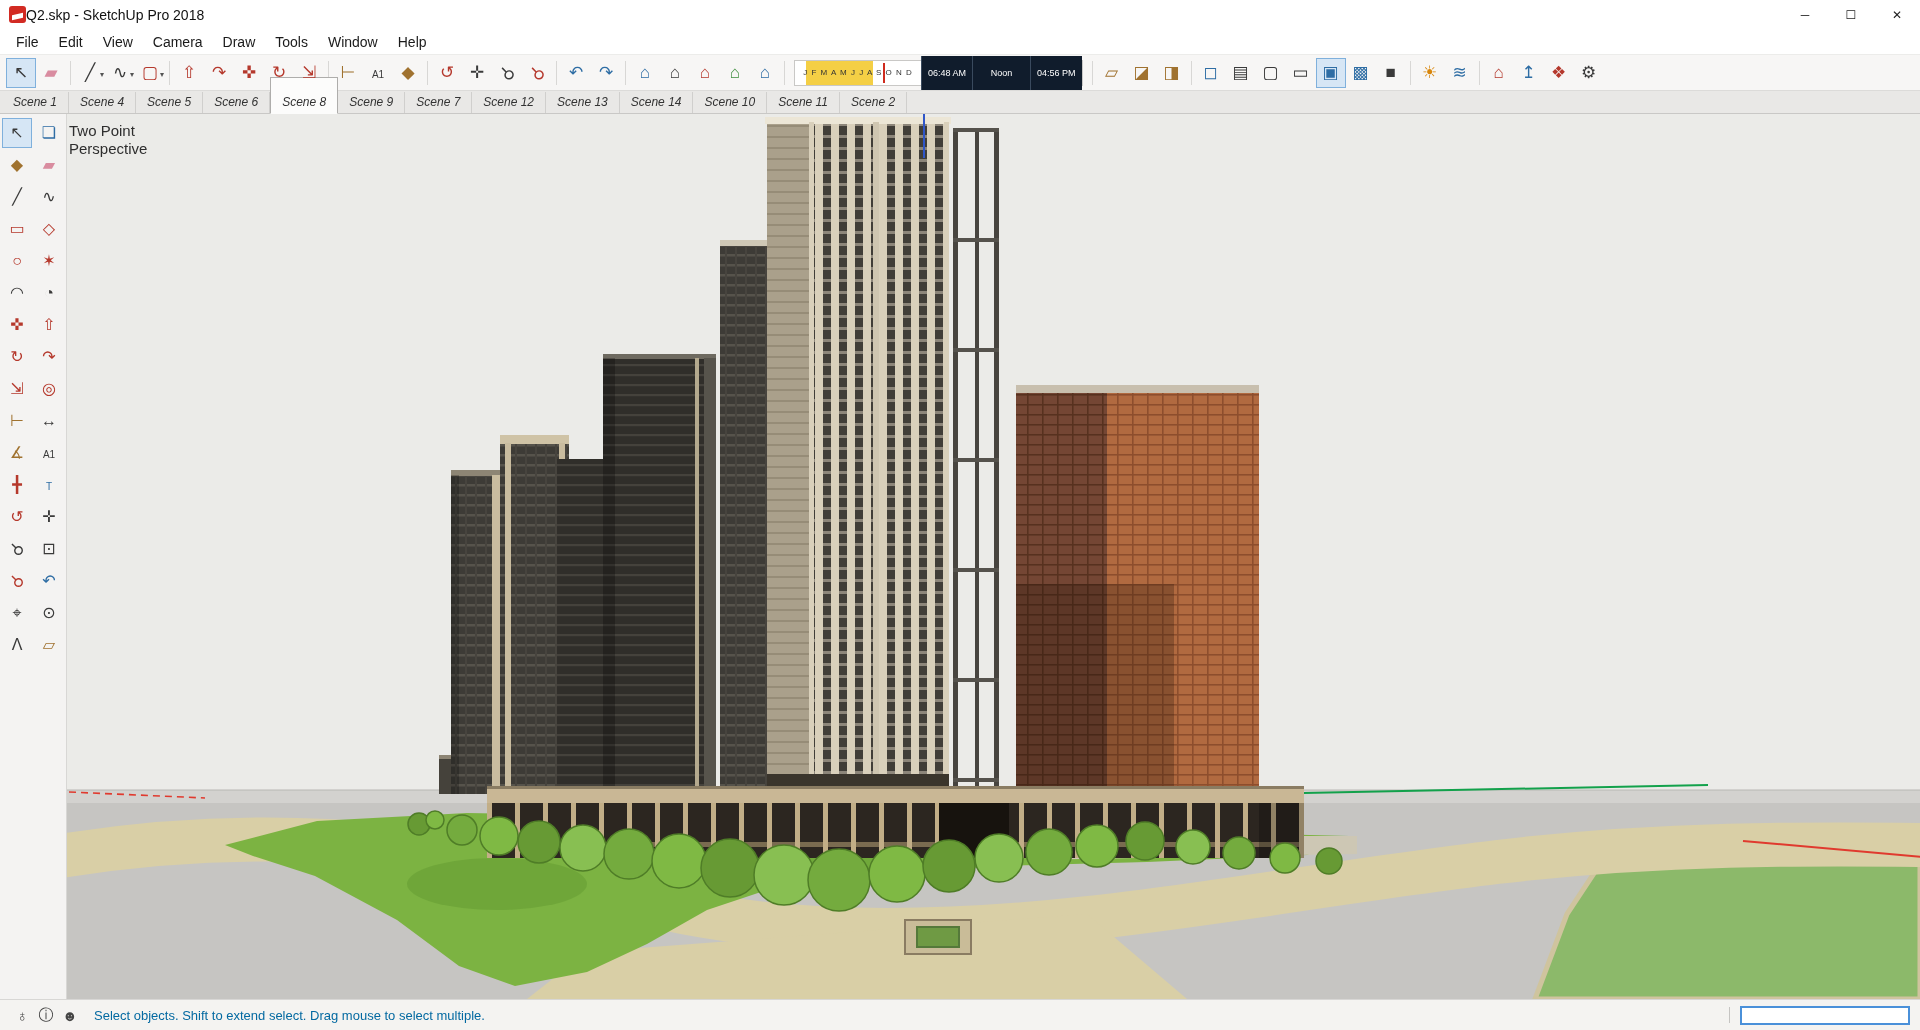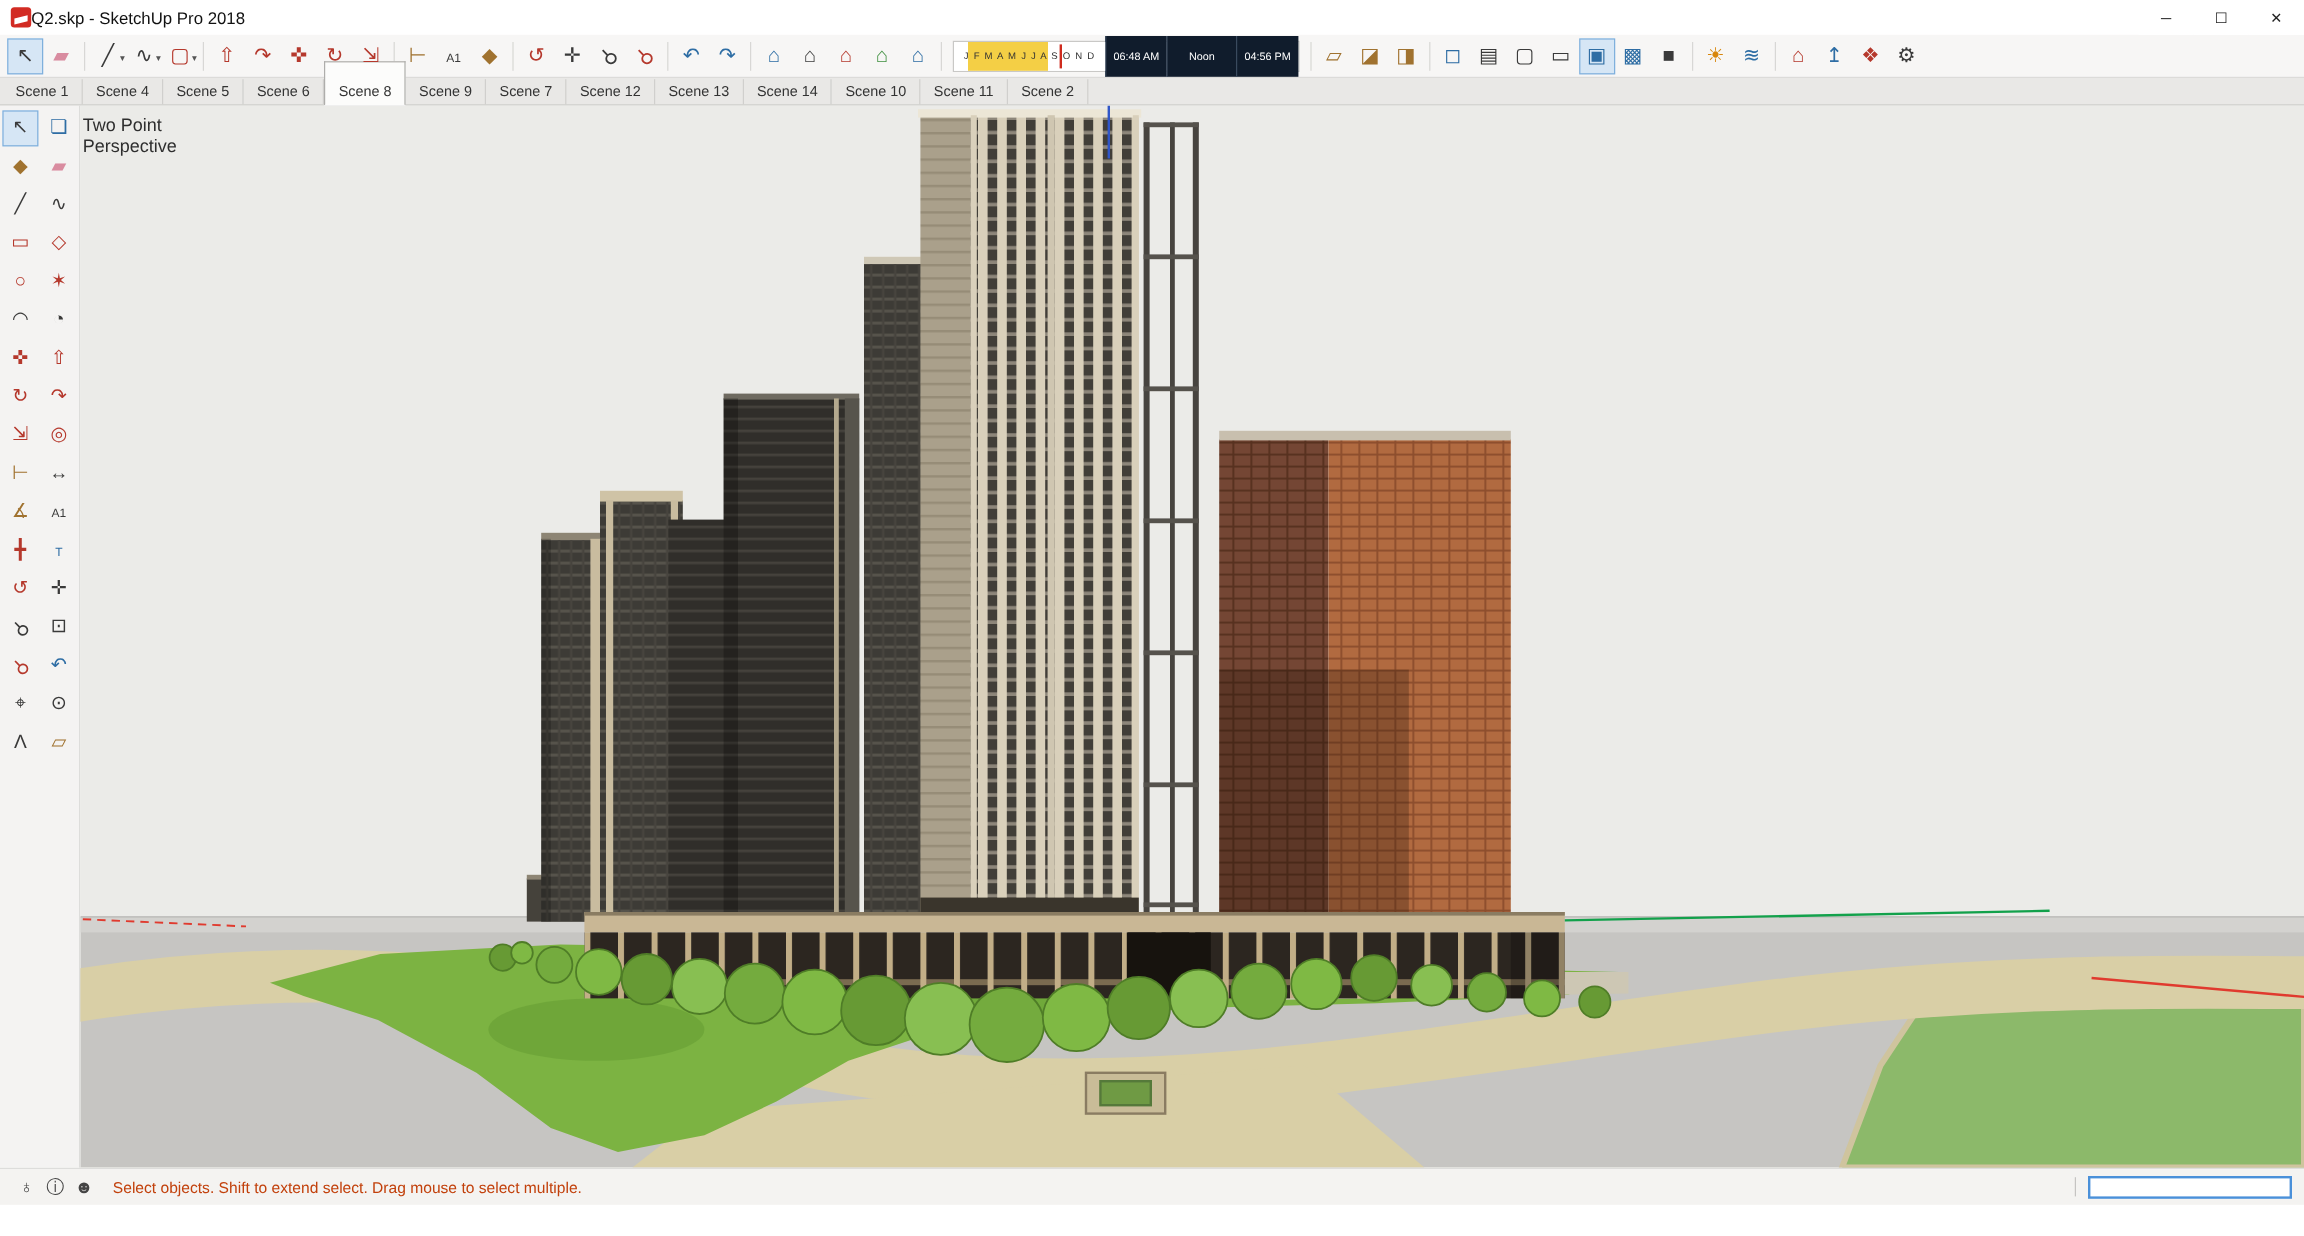--- a/index.html
+++ b/index.html
@@ -43,21 +43,21 @@
   .mmark { position:absolute; left:70%; top:2px; bottom:2px; width:2px; background:#cf2b1e; }
   .timebox { height:34px; background:#101c2c; color:#fff; font-size:9px; display:flex;
              align-items:center; justify-content:center; padding:12px 6px; min-width:50px;
              border-left:1px solid #3a4a5e; }
   .timebox.noon { min-width:58px; }
 
   
   .scenebar { height:23px; background:#e9e8e6; display:flex; align-items:flex-end;
               border-bottom:1px solid #c9c8c6; padding-left:2px; }
   .tab { font-size:12px; color:#333; padding:3px 11px 4px; border-right:1px solid #d0cfcd;
-         background:transparent; border-top:0; cursor:default; white-space:nowrap; }
+         background:transparent; border-top:0; cursor:default; white-space:nowrap;font-style:italic; }
   .tab.active { background:#fcfcfb; border:1px solid #aeadab; border-bottom-color:#fcfcfb;
                 margin-bottom:-1px; padding-top:17px; }
 
   
   .workarea { display:flex; height:885px; }
   .palette { width:67px; background:#f4f3f2; border-right:1px solid #d8d7d5; padding-top:4px;
              display:grid; grid-template-columns:30px 30px; gap:2px; justify-content:center;
              align-content:start; }
   .pbtn { width:30px; height:30px; border:1px solid transparent; background:transparent;
           font-size:16px; line-height:28px; text-align:center; padding:0; cursor:default; }
@@ -65,41 +65,51 @@
 
   .viewport { position:relative; width:1853px; height:885px; background:#ebebe8; }
   .viewport svg { position:absolute; inset:0; }
   .vplabel { position:absolute; top:8px; left:2px; font-size:15px; color:#2e2e2e; line-height:1.18; }
 
   
   .statusbar { height:31px; background:#f4f3f1; border-top:1px solid #d8d7d5; display:flex;
                align-items:center; padding:0 10px; }
   .sbtn { width:24px; height:24px; border:0; background:none; font-size:15px; color:#444;
           padding:0; cursor:default; }
-  .smsg { font-size:13px; color:#c2410c; margin-left:12px; }
+  .smsg { font-size:13px; color:#0369a1; margin-left:12px; }
   .flexspace { flex:1; }
   .ssep { width:1px; height:16px; background:#c5c4c2; margin-right:10px; }
   .measure { width:170px; height:19px; border:2px solid #4a90d9; font-size:12px; padding:0 4px;
              background:#fff; }
 </style>
 </head>
 <body>
 
 <div class="app">
 
   <div class="titlebar">
     <span class="logo"></span>
     <span class="wtitle">Q2.skp - SketchUp Pro 2018</span>
     <div class="wincontrols">
       <button class="wc">─</button>
       <button class="wc">☐</button>
       <button class="wc close">✕</button>
     </div>
   </div>
 
+  <div class="menubar">
+    <button class="menu">File</button>
+    <button class="menu">Edit</button>
+    <button class="menu">View</button>
+    <button class="menu">Camera</button>
+    <button class="menu">Draw</button>
+    <button class="menu">Tools</button>
+    <button class="menu">Window</button>
+    <button class="menu">Help</button>
+  </div>
 
   <div class="toolbar">
     <button class="tbtn active"><span class="c-dark">↖</span></button>
     <button class="tbtn"><span class="c-pink">▰</span></button>
     <span class="sep"></span>
     <button class="tbtn"><span class="c-dark">╱</span><span class="dd">▾</span></button>
     <button class="tbtn"><span class="c-dark">∿</span><span class="dd">▾</span></button>
     <button class="tbtn"><span class="c-red">▢</span><span class="dd">▾</span></button>
     <span class="sep"></span>
     <button class="tbtn"><span class="c-red">⇧</span></button>

